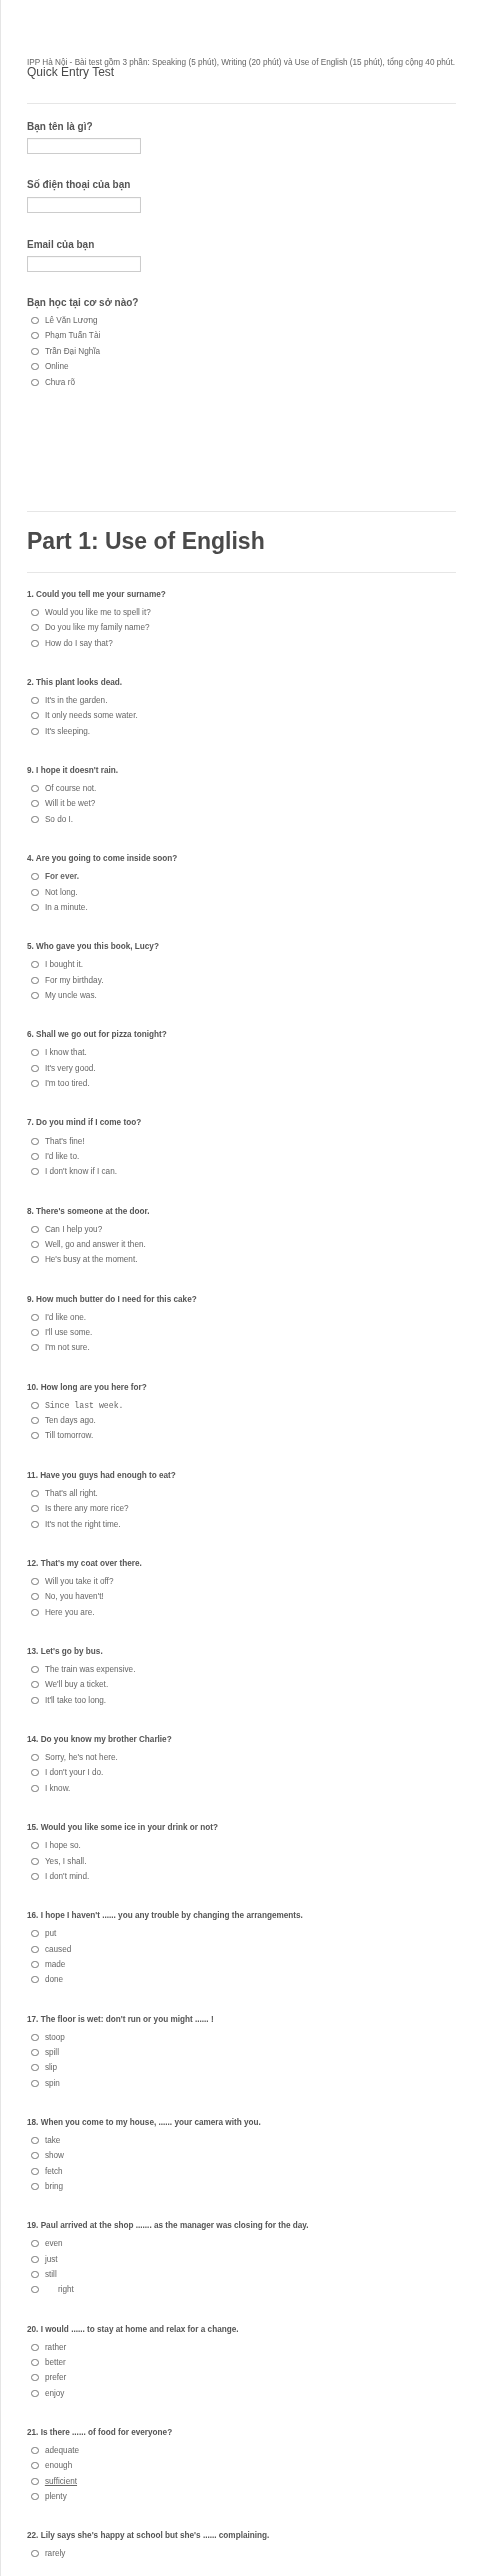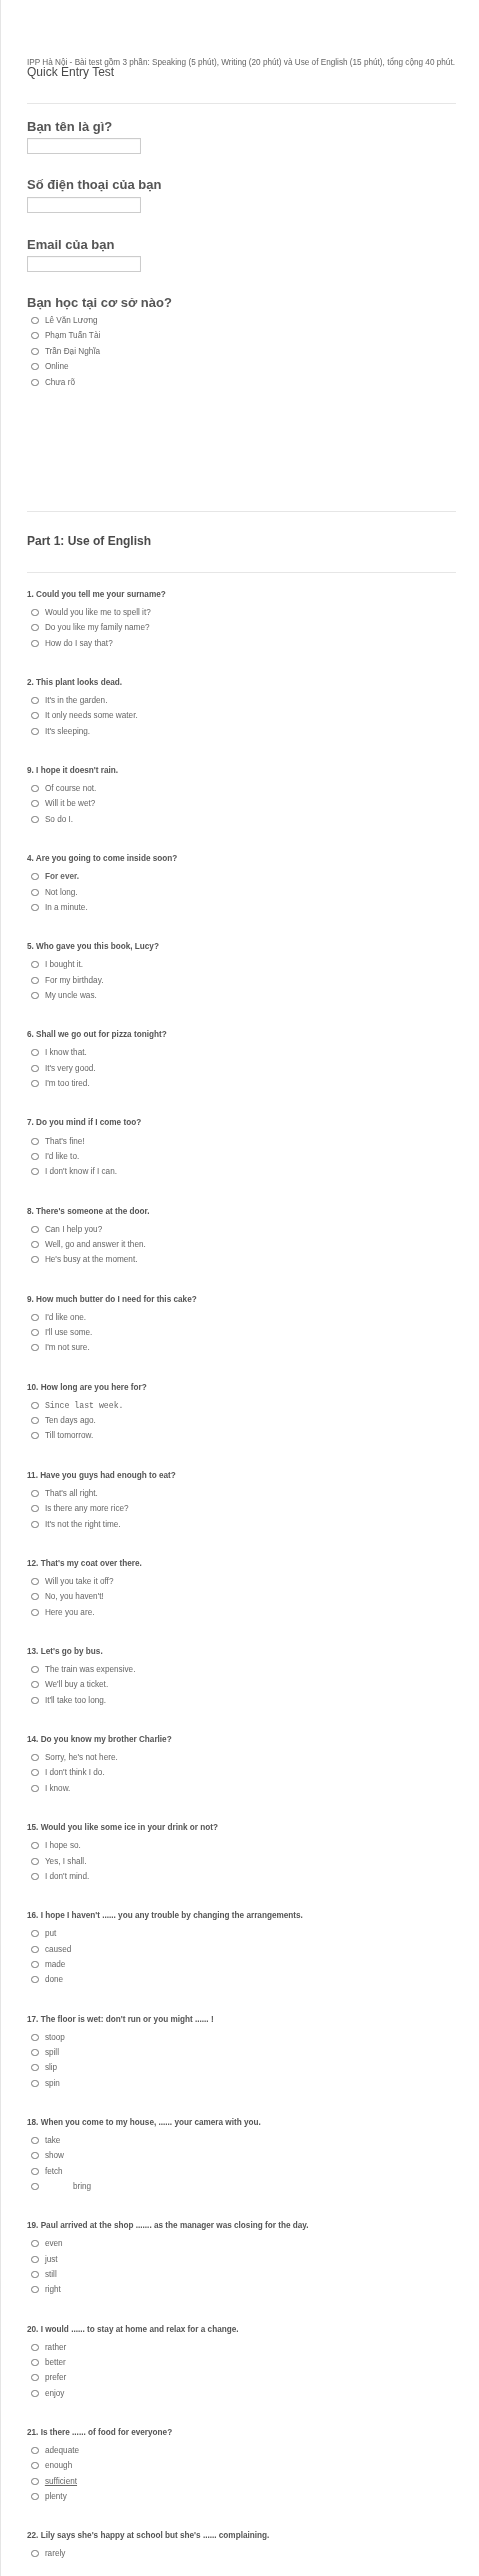--- a/index.html
+++ b/index.html
@@ -21,21 +21,21 @@
     margin-top: 32px;
   }
   .page-desc {
     left: 26px; top: 56px; width: 433px;
     font-size: 8.2px; line-height: 15.5px; color: #666666;
   }
   .divider {
     left: 26px; width: 429px; height: 0.5px; background: #e6e6e6;
   }
   .field-label {
-    left: 26px; font-size: 13px; font-weight: bold; color: #555555;
+    left: 26px; font-size: 10px; font-weight: bold; color: #555555;
     line-height: 10.3px;
   }
   .text-input {
     left: 26px; width: 114px; height: 16px;
     border: 0.5px solid #cccccc;
     box-shadow: inset 0 0.5px 1px rgba(0,0,0,0.06);
     background: #ffffff;
     font-family: "Liberation Sans", sans-serif; font-size: 7.2px;
     padding: 2.1px 3.1px;
   }
@@ -45,21 +45,21 @@
   }
   .opt {
     left: 30px; height: 11.3px; display: flex; align-items: center;
     font-size: 8.2px; color: #666666; cursor: pointer;
   }
   .radio {
     width: 7.7px; height: 7.7px; border: 0.5px solid #777777; border-radius: 50%;
     background: #ffffff; margin-right: 6.2px; flex: none;
   }
   .section-title {
-    left: 26px; font-size: 12px; font-weight: bold; color: #4a4a4a; line-height: 20.6px;
+    left: 26px; font-size: 23px; font-weight: bold; color: #4a4a4a; line-height: 20.6px;
   }
 </style>
 </head>
 <body>
 
 <div class="abs page-title" style="top:30px;">Quick Entry Test</div>
 <div class="abs page-desc" style="top:55px;">IPP Hà Nội - Bài test gồm 3 phần: Speaking (5 phút), Writing (20 phút) và Use of English (15 phút), tổng cộng 40 phút.</div>
 <div class="abs divider" style="top:103px;"></div>
 
 <div class="abs field-label" style="top:122px;">Bạn tên là gì?</div>
@@ -268,21 +268,21 @@
       <span class="radio"></span>
       <span>It'll take too long.</span>
     </label>
     <div class="abs q-title" style="top: 1735px;">14. Do you know my brother Charlie?</div>
     <label class="abs opt" style="top: 1752px;">
       <span class="radio"></span>
       <span>Sorry, he's not here.</span>
     </label>
     <label class="abs opt" style="top: 1767px;">
       <span class="radio"></span>
-      <span>I don't think I do.</span>
+      <span>I don't your I do.</span>
     </label>
     <label class="abs opt" style="top: 1783px;">
       <span class="radio"></span>
       <span>I know.</span>
     </label>
     <div class="abs q-title" style="top: 1823px;">15. Would you like some ice in your drink or not?</div>
     <label class="abs opt" style="top: 1840px;">
       <span class="radio"></span>
       <span>I hope so.</span>
     </label>
@@ -334,38 +334,38 @@
       <span>take</span>
     </label>
     <label class="abs opt" style="top: 2150px;">
       <span class="radio"></span>
       <span>show</span>
     </label>
     <label class="abs opt" style="top: 2166px;">
       <span class="radio"></span>
       <span>fetch</span>
     </label>
-    <label class="abs opt" style="top: 2181px; gap: 28px;">
+    <label class="abs opt" style="top: 2181px;">
       <span class="radio"></span>
       <span>bring</span>
     </label>
     <div class="abs q-title" style="top: 2221px;">19. Paul arrived at the shop ....... as the manager was closing for the day.</div>
     <label class="abs opt" style="top: 2238px;">
       <span class="radio"></span>
       <span>even</span>
     </label>
     <label class="abs opt" style="top: 2254px;">
       <span class="radio"></span>
       <span>just</span>
     </label>
     <label class="abs opt" style="top: 2269px;">
       <span class="radio"></span>
       <span>still</span>
     </label>
-    <label class="abs opt" style="top: 2284px;">
+    <label class="abs opt" style="top: 2284px; gap: 13px;">
       <span class="radio"></span>
       <span>right</span>
     </label>
     <div class="abs q-title" style="top: 2325px;">20. I would ...... to stay at home and relax for a change.</div>
     <label class="abs opt" style="top: 2342px;">
       <span class="radio"></span>
       <span>rather</span>
     </label>
     <label class="abs opt" style="top: 2357px;">
       <span class="radio"></span>

